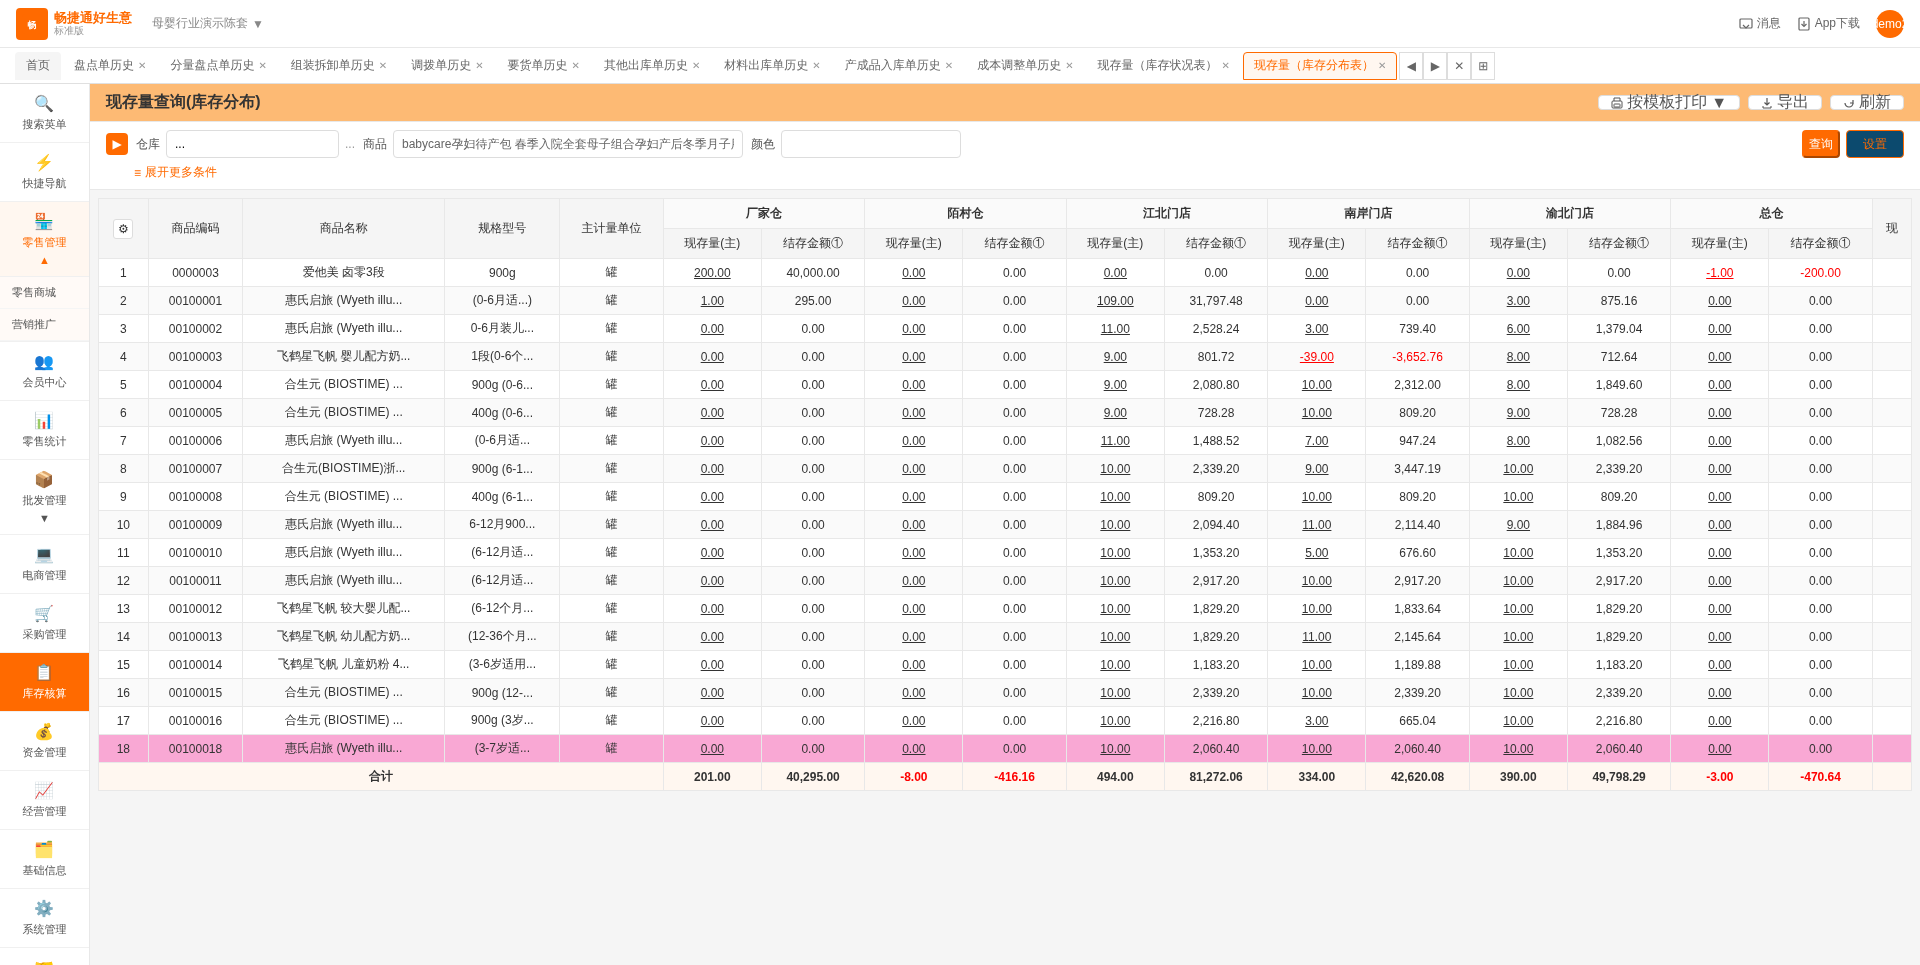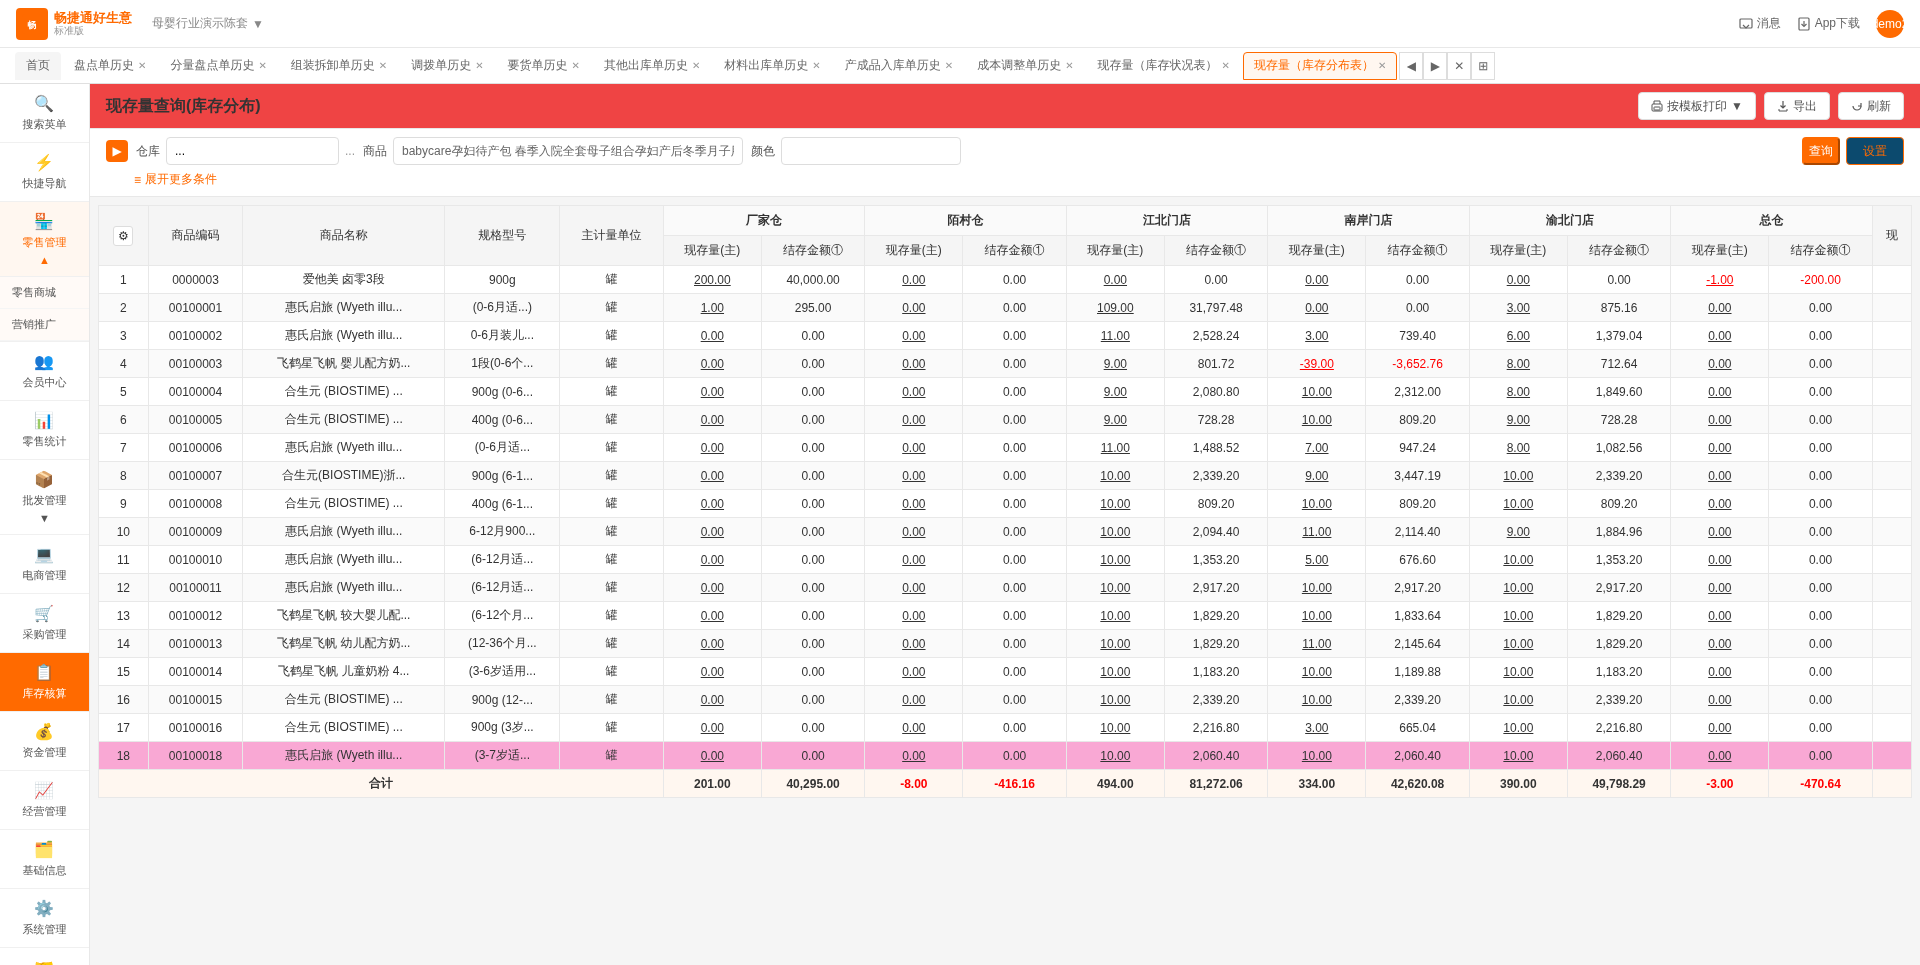--- a/index.html
+++ b/index.html
@@ -32,24 +32,24 @@
     .sidebar-item.active .sidebar-item-label { color: #fff; }
     .sidebar-icon { font-size: 16px; }
     .sidebar-item-label { font-size: 11px; text-align: center; }
     .sidebar-submenu { background: #fffaf7; border-bottom: 1px solid #f0f0f0; }
     .sidebar-sub-item { padding: 8px 4px 8px 12px; font-size: 11px; color: #555; cursor: pointer; border-bottom: 1px solid #f5f5f5; }
 
     
     .content { flex: 1; display: flex; flex-direction: column; overflow: hidden; background: #f5f5f5; }
 
     
-    .page-header { background: #ef4444; padding: 8px 16px; border-bottom: 1px solid #e8e8e8; display: flex; align-items: center; justify-content: space-between; }
+    .page-header { background: #fdba74; padding: 8px 16px; border-bottom: 1px solid #e8e8e8; display: flex; align-items: center; justify-content: space-between; }
     .page-title { font-size: 16px; font-weight: bold; color: #333; }
     .page-actions { display: flex; gap: 8px; align-items: center; }
-    .btn-action { height: 28px; padding: 0 12px; border: 1px solid #ddd; background: #fff; border-radius: 4px; cursor: pointer; font-size: 12px; display: flex; align-items: center; gap: 4px; color: #555; }
+    .btn-action { height: 15px; padding: 0 12px; border: 1px solid #ddd; background: #fff; border-radius: 4px; cursor: pointer; font-size: 16px; display: flex; align-items: center; gap: 4px; color: #555; }
     .btn-primary { background: #ff6a00; color: #fff; border-color: #ff6a00; height: 28px; padding: 0 5px; border-radius: 4px; cursor: pointer; font-size: 12px; }
     .btn-outline { background: #0c4a6e; color: #ff6a00; border: 1px solid #ff6a00; height: 28px; padding: 0 16px; border-radius: 4px; cursor: pointer; font-size: 12px; }
 
     
     .filter-area { background: #fff; padding: 8px 16px; border-bottom: 1px solid #e8e8e8; }
     .filter-row { display: flex; align-items: center; gap: 8px; flex-wrap: wrap; }
     .filter-item { display: flex; align-items: center; gap: 6px; }
     .filter-label { font-size: 12px; color: #555; white-space: nowrap; }
     .filter-input { height: 28px; border: 1px solid #ddd; border-radius: 4px; padding: 0 8px; font-size: 12px; min-width: 80px; }
     .filter-input-wide { min-width: 350px; color: #666; }

